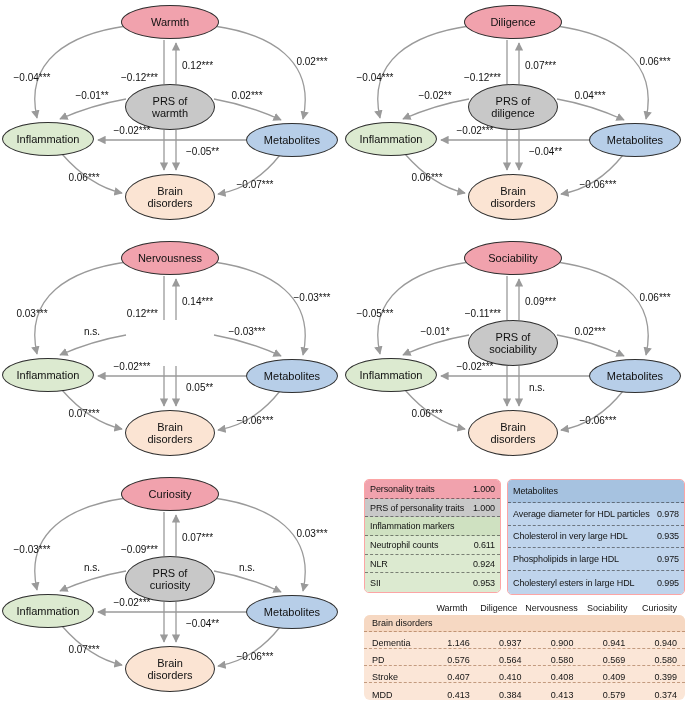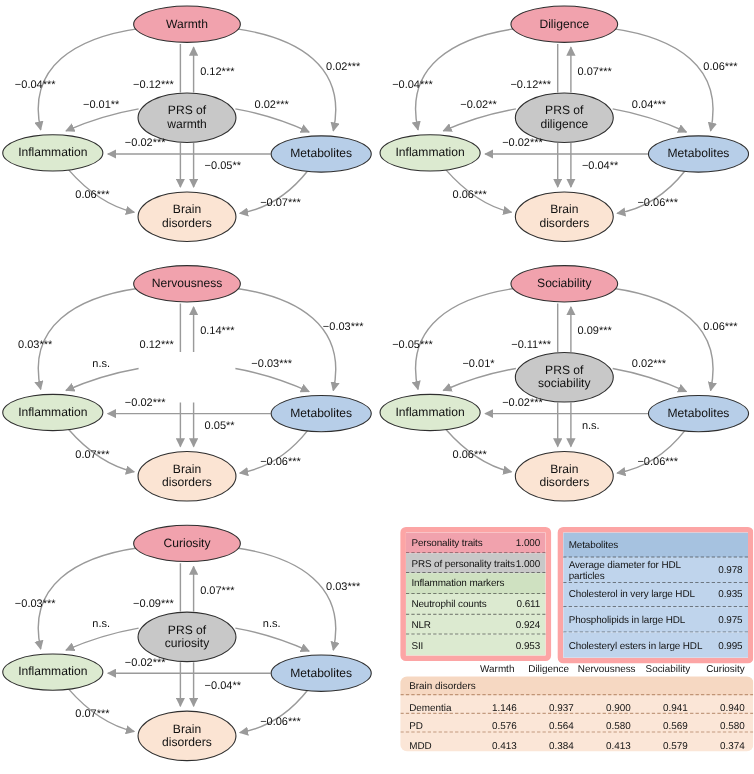--- a/index.html
+++ b/index.html
@@ -24,21 +24,21 @@
   .l-vl{left:100px;top:72px;width:58px;text-align:right}
   .l-vr{left:182px;top:60px;width:58px;text-align:left}
   .l-outr{left:284px;top:56px;width:56px;text-align:center}
   .l-pi{left:64px;top:90px;width:56px;text-align:center}
   .l-pm{left:218px;top:90px;width:58px;text-align:center}
   .l-mi{left:102px;top:125px;width:60px;text-align:center}
   .l-pb{left:186px;top:146px;width:60px;text-align:left}
   .l-ib{left:56px;top:172px;width:56px;text-align:center}
   .l-mb{left:226px;top:179px;width:58px;text-align:center}
   
-  .tbl{position:absolute;border:5px solid #fca5a5;border-radius:5px;overflow:hidden;
+  .tbl{position:absolute;border:1px solid #fca5a5;border-radius:5px;overflow:hidden;
        font-size:9px;letter-spacing:-0.1px;color:#141414}
   .t1{left:364px;top:479px;width:137px}
   .t2{left:507px;top:479px;width:178px}
   .trow{display:flex;justify-content:space-between;align-items:center;
         padding:0 5px;border-bottom:1px dashed rgba(40,40,40,.55)}
   .trow:last-child{border-bottom:none}
   .t1 .trow{height:18.7px}
   .t2 .trow{height:22.8px}
   .bg-pink{background:#f1a2ad}
   .bg-gray{background:#c8c8c8}
@@ -342,20 +342,28 @@
       </div>
       <div class="brow">
         <span class="bl">PD</span>
         <span class="bv">0.576</span>
         <span class="bv">0.564</span>
         <span class="bv">0.580</span>
         <span class="bv">0.569</span>
         <span class="bv">0.580</span>
       </div>
       <div class="brow">
+        <span class="bl">Stroke</span>
+        <span class="bv">0.407</span>
+        <span class="bv">0.410</span>
+        <span class="bv">0.408</span>
+        <span class="bv">0.409</span>
+        <span class="bv">0.399</span>
+      </div>
+      <div class="brow">
         <span class="bl">MDD</span>
         <span class="bv">0.413</span>
         <span class="bv">0.384</span>
         <span class="bv">0.413</span>
         <span class="bv">0.579</span>
         <span class="bv">0.374</span>
       </div>
     </div>
   </div>
 

